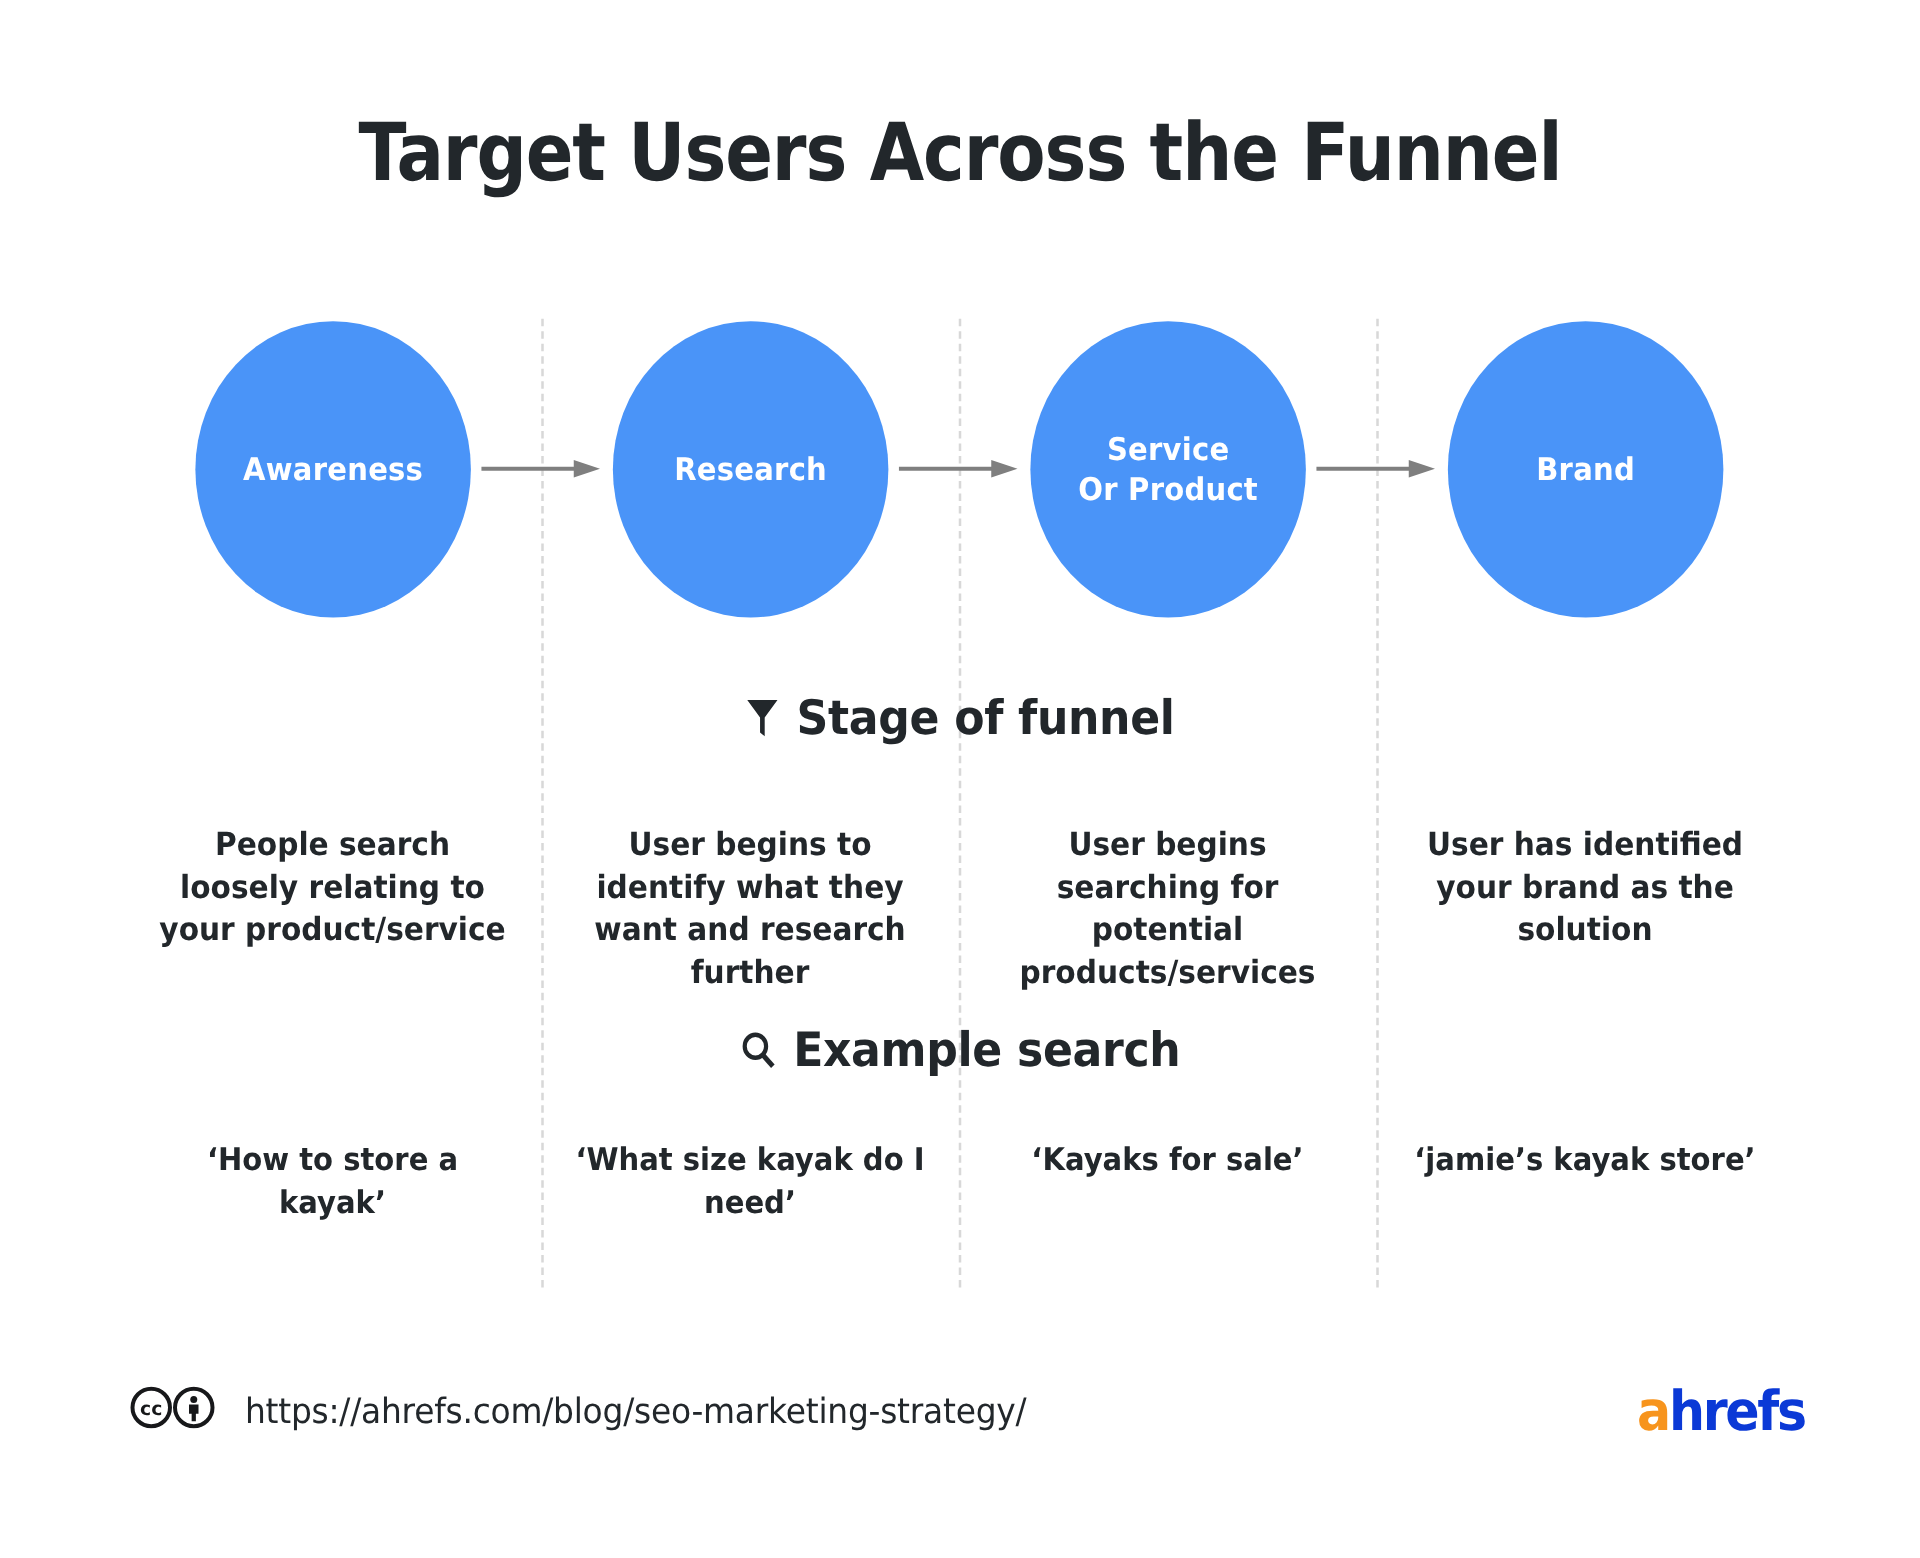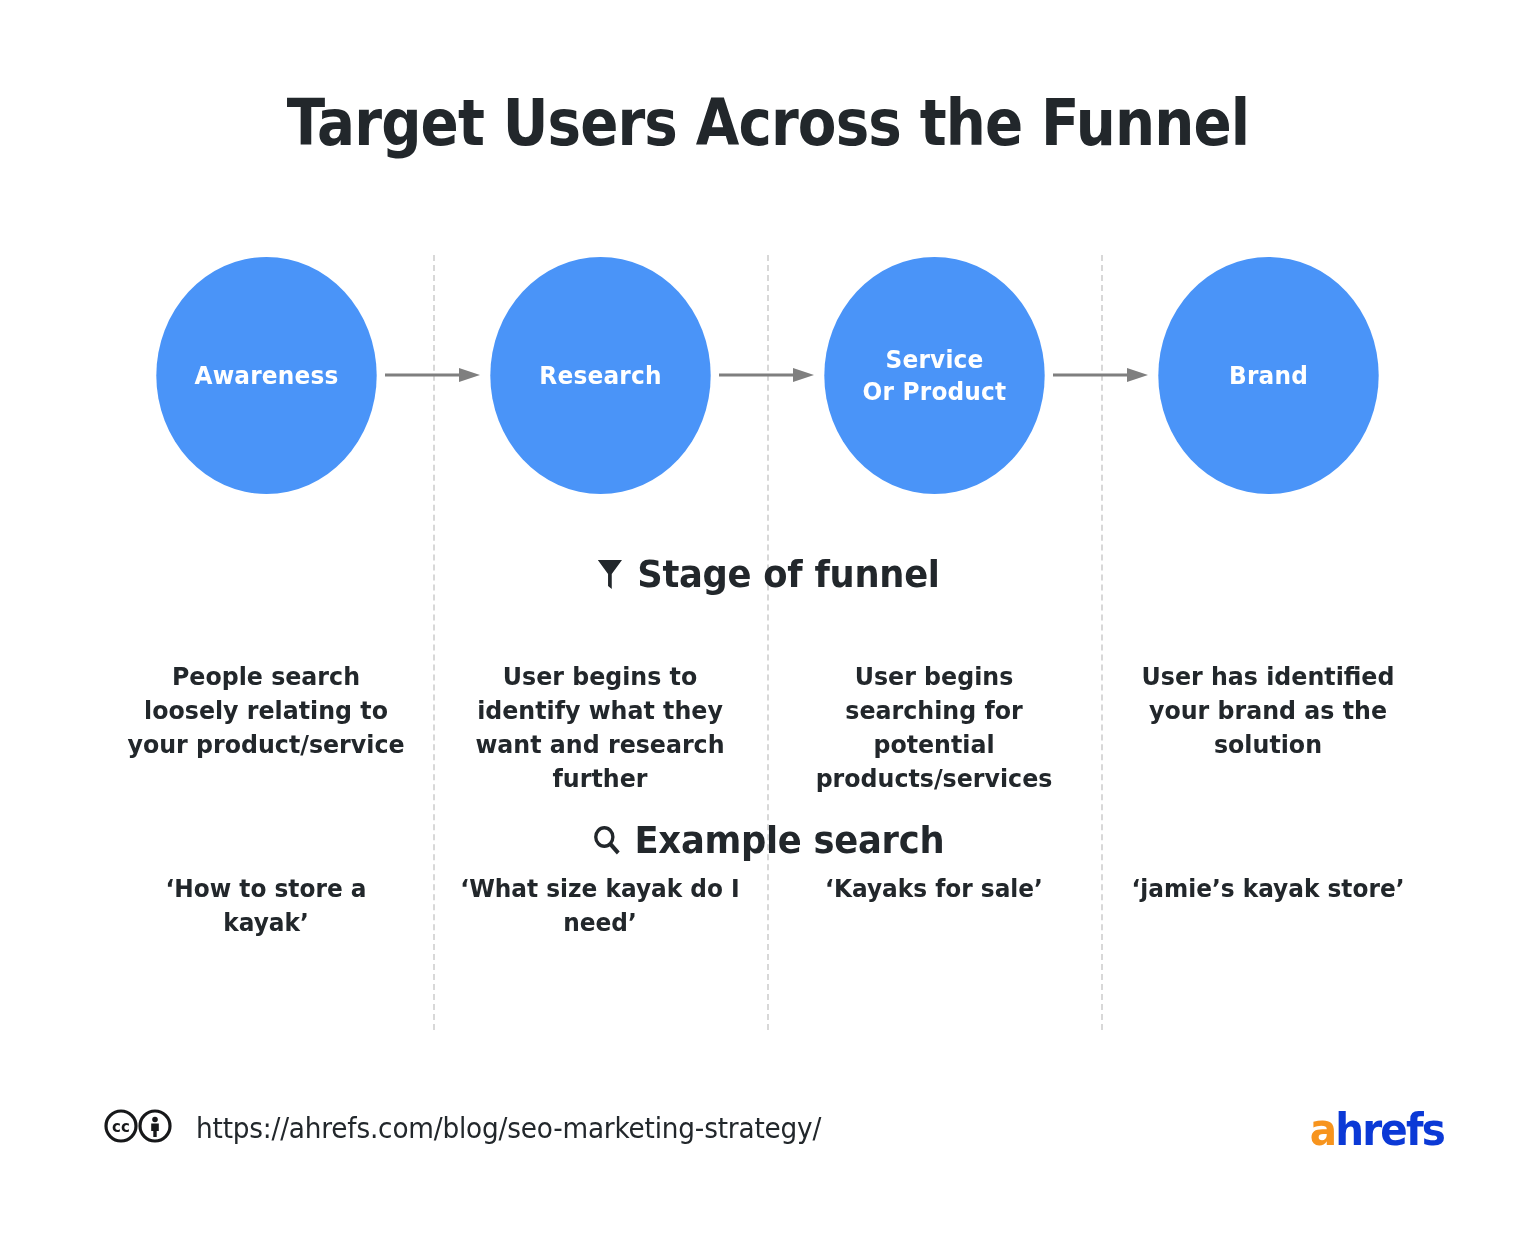--- a/index.html
+++ b/index.html
@@ -126,21 +126,21 @@
 
   .desc-row { top: 660px; font-weight: bold; }
   .desc-row .col {
     font-family: "DejaVu Sans", sans-serif;
     font-size: 25.5px;
     line-height: 1.33;
     color: #22272b;
     transform: scaleX(0.93);
   }
 
-  .query-row { top: 872px; }
+  .query-row { top: 911px; }
   .query-row .col {
     font-family: "DejaVu Sans", sans-serif;
     font-size: 25px;
     font-weight: bold;
     line-height: 1.35;
     color: #22272b;
     transform: scaleX(0.93);
   }
 
   

